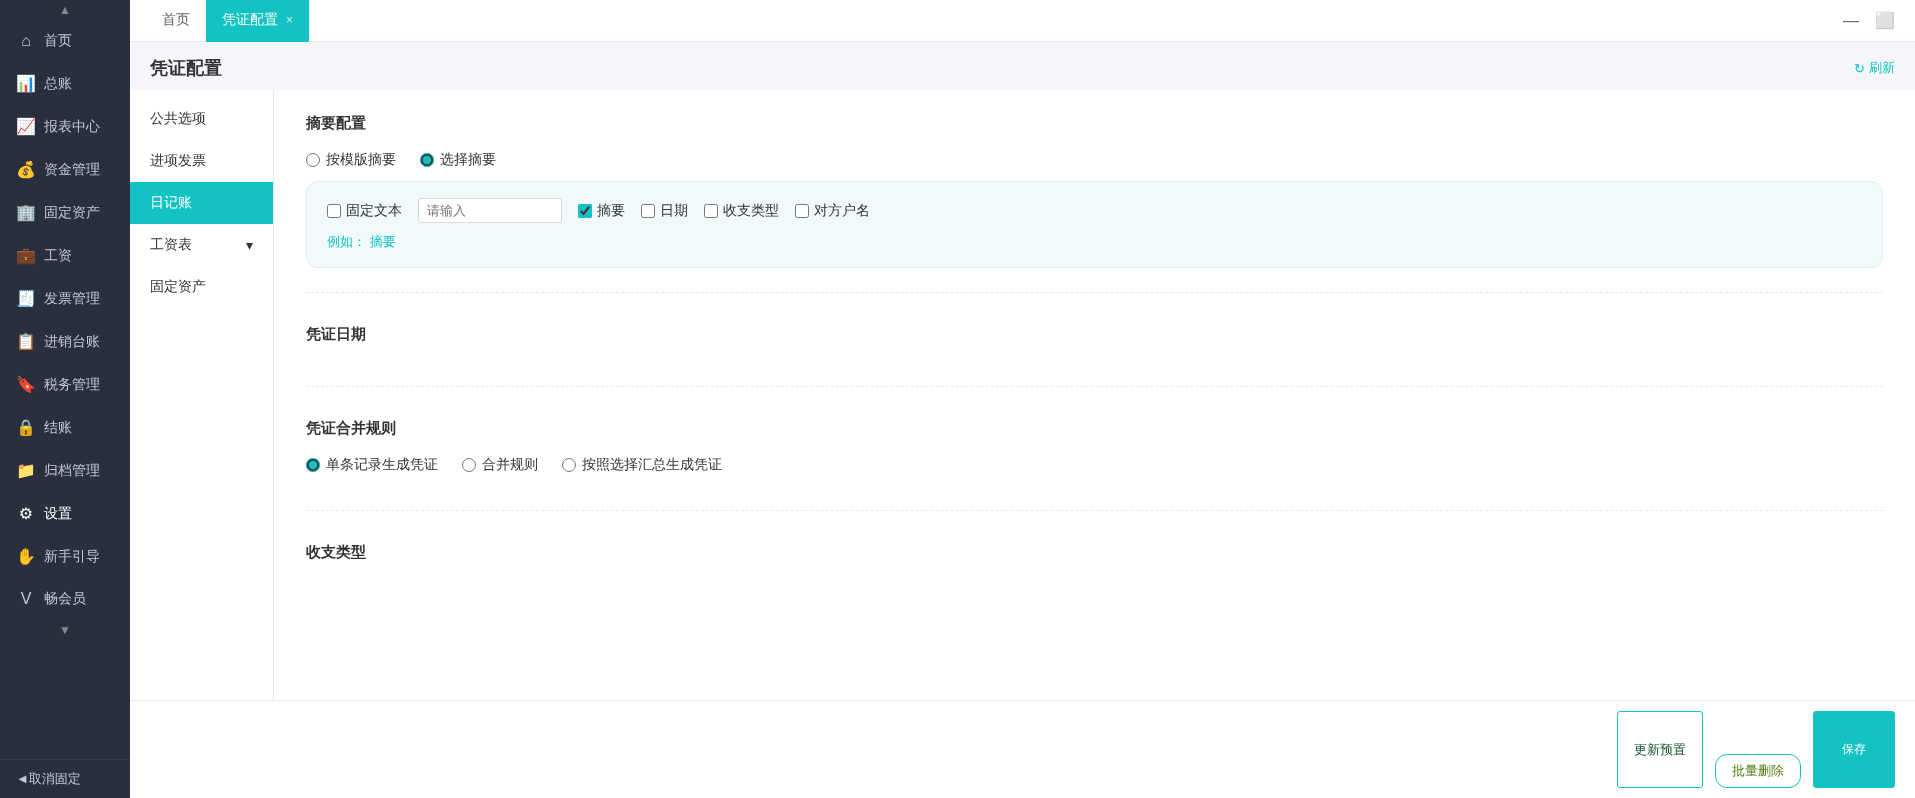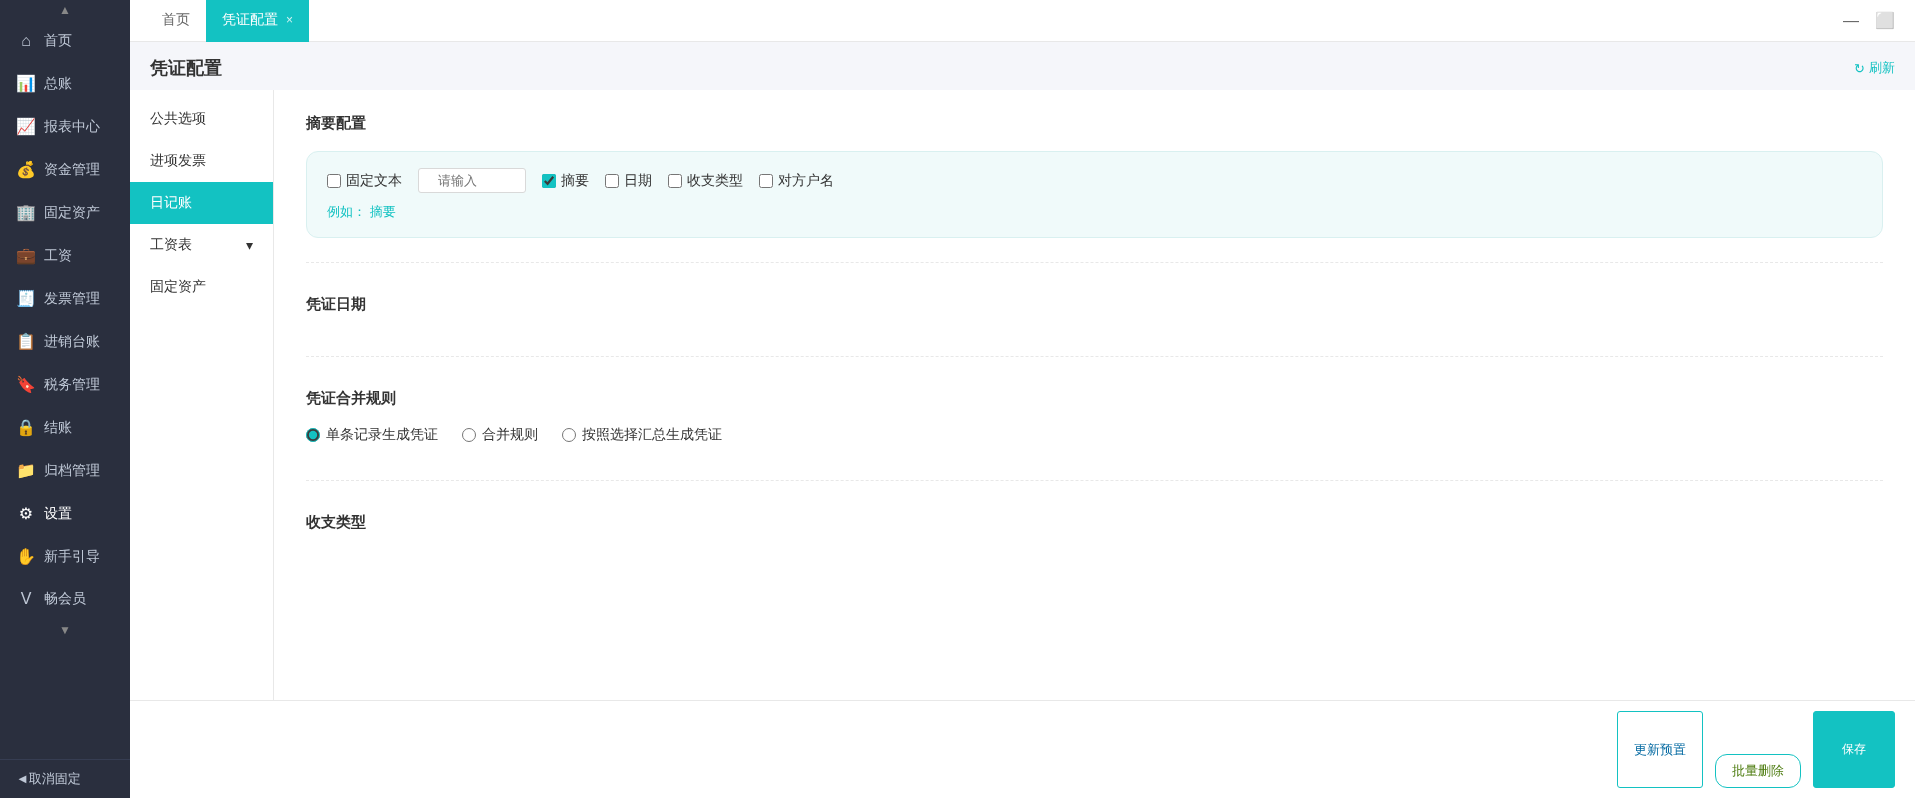--- a/index.html
+++ b/index.html
@@ -214,45 +214,45 @@
       cursor: pointer;
     }
     .checkbox-item input[type="checkbox"] {
       accent-color: #13c2c2;
       width: 14px;
       height: 14px;
     }
     .text-input {
       border: 1px solid #d9d9d9;
       border-radius: 3px;
-      padding: 4px 19px;
+      padding: 4px 8px;
       font-size: 13px;
       color: #999;
-      width: 108px;
+      width: 144px;
     }
     .example-text {
       margin-top: 10px;
       font-size: 13px;
       color: #13c2c2;
     }
 
     
     .bottom-action-bar {
       background: #fff;
       border-top: 1px solid #e8e8e8;
       padding: 10px 20px;
       display: flex;
       justify-content: flex-end;
       gap: 12px;
       flex-shrink: 0;
     }
     .btn-update {
       background: #fff;
       border: 1px solid #13c2c2;
-      color: #0369a1;
+      color: #14532d;
       padding: 2px 16px;
       border-radius: 3px;
       cursor: pointer;
       font-size: 13px;
     }
     .btn-delete {
       background: #fff;
       border: 1px solid #13c2c2;
       color: #4d7c0f;
       padding: 7px 16px;
@@ -391,20 +391,30 @@
         </div>
         <div class="left-nav-item">
           <span>固定资产</span>
         </div>
       </div>
 
       <div class="right-content">
 
         <div class="section">
           <div class="section-title">摘要配置</div>
+          <div class="radio-group">
+            <label class="radio-item">
+              <input type="radio" name="summary_type" style="">
+              <span>按模版摘要</span>
+            </label>
+            <label class="radio-item">
+              <input type="radio" name="summary_type" checked="" style="">
+              <span>选择摘要</span>
+            </label>
+          </div>
 
           <div class="summary-box">
             <div class="checkbox-row">
               <label class="checkbox-item">
                 <input type="checkbox" style="">
                 <span>固定文本</span>
               </label>
               <input type="text" class="text-input" placeholder="请输入" style="">
               <label class="checkbox-item">
                 <input type="checkbox" checked="" style="">

